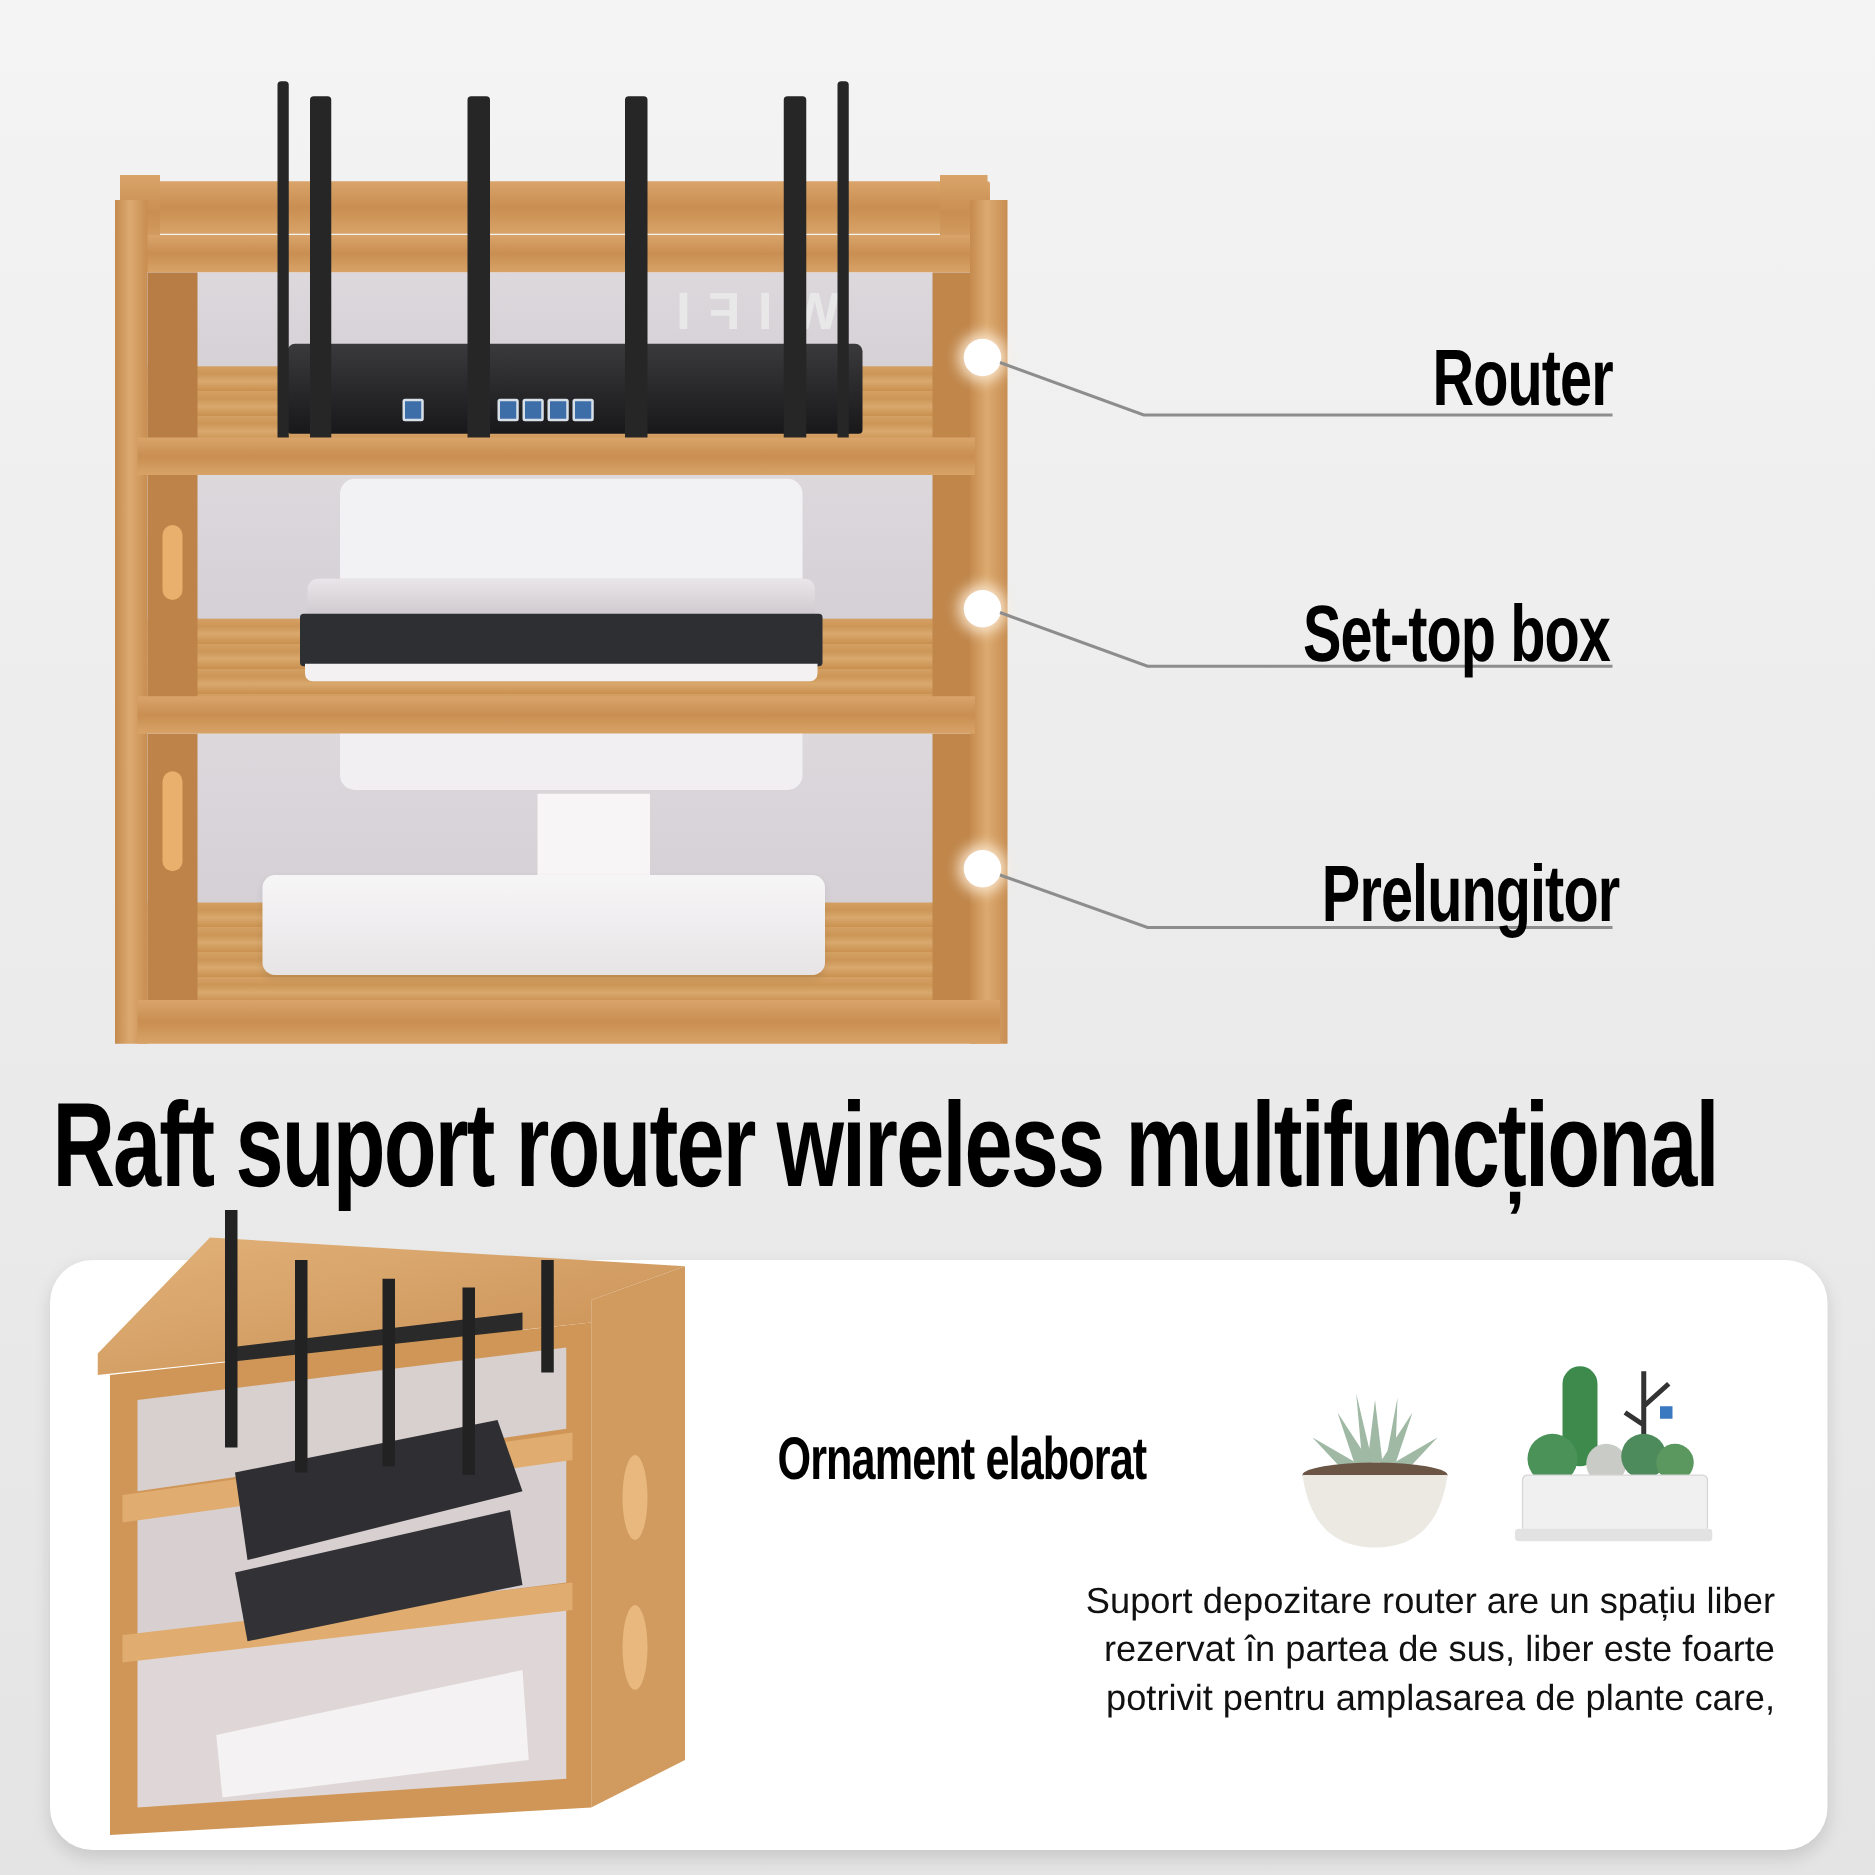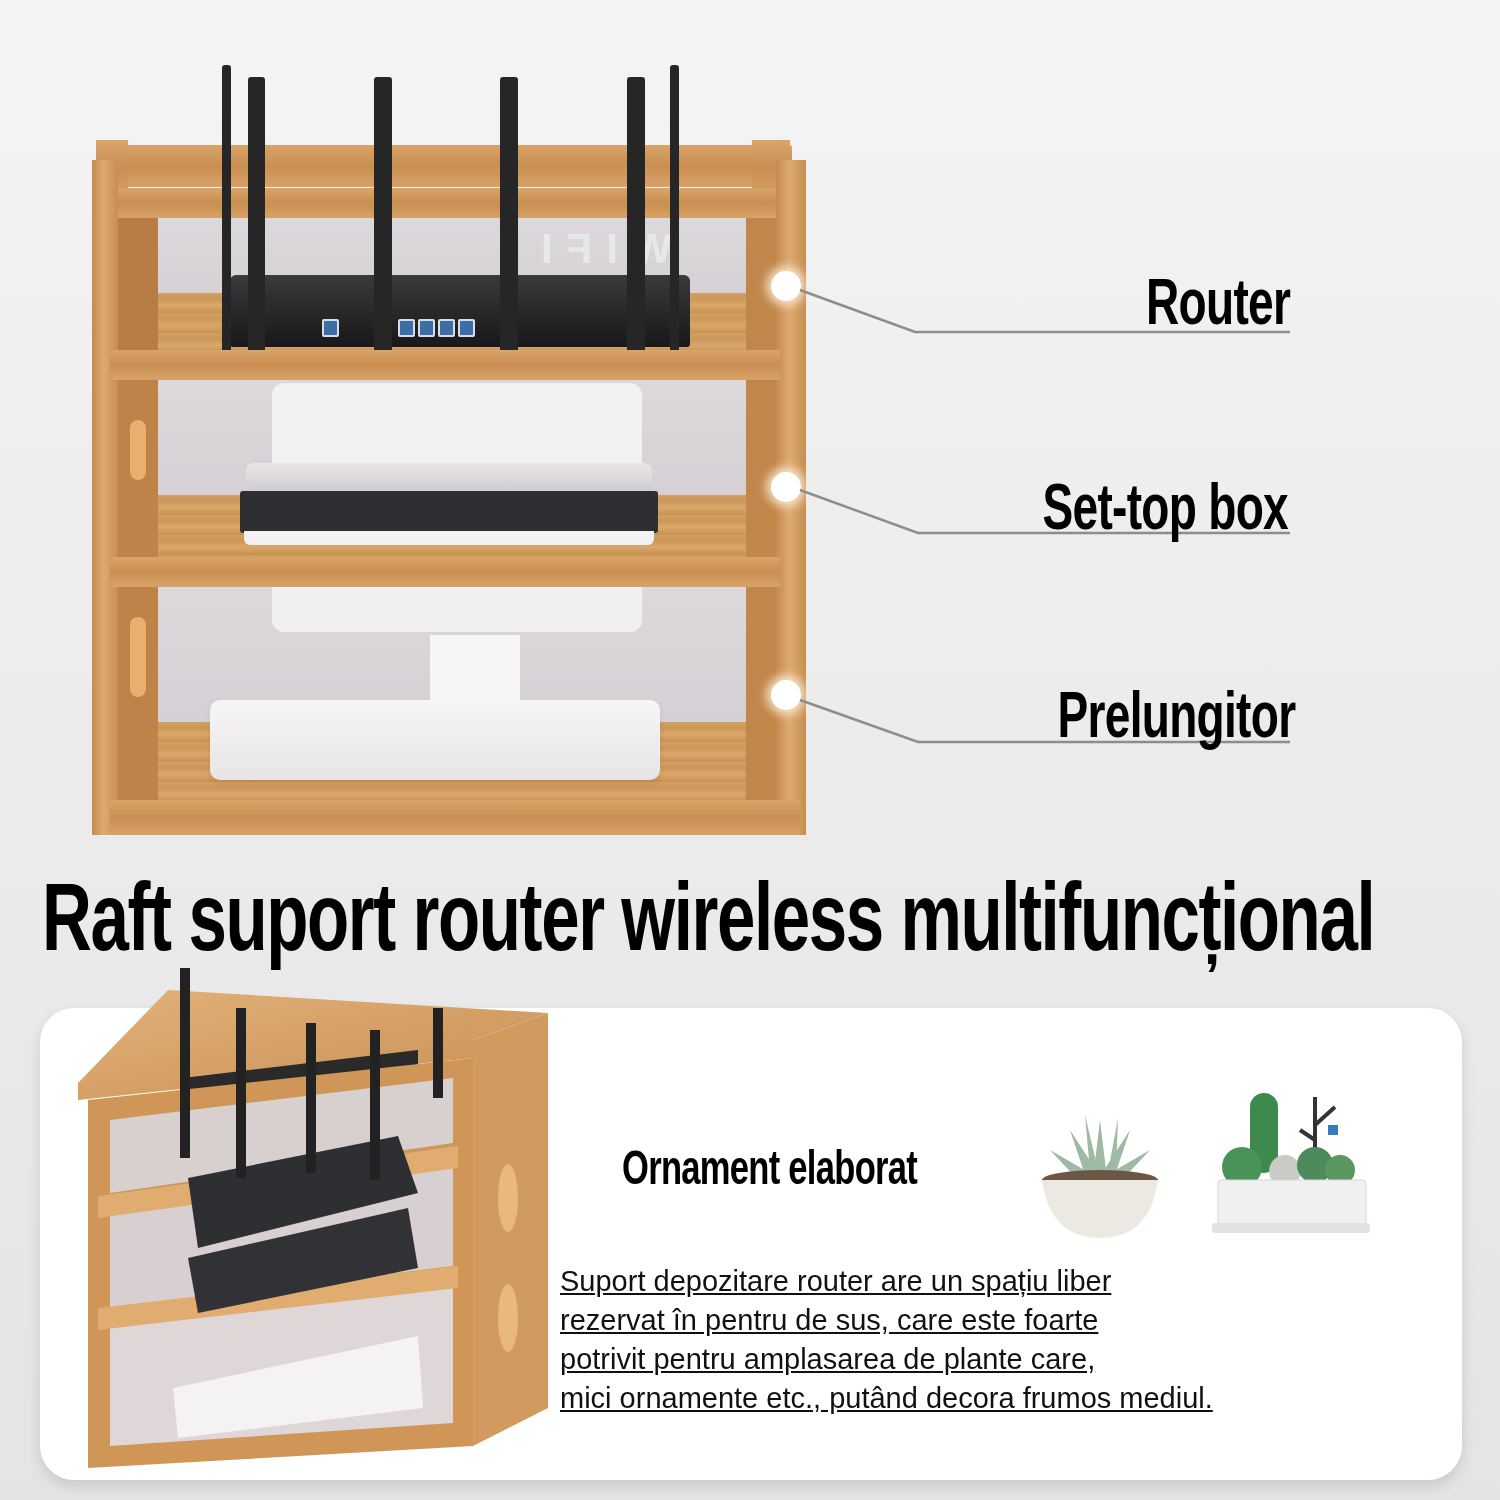--- a/index.html
+++ b/index.html
@@ -14,21 +14,21 @@
   .back{background:linear-gradient(180deg,#dcd8dc 0%,#cfcbd0 100%);}
   .ant{background:#262626;border-radius:3px;}
   .port{background:#3d6ea8;border:2px solid #d7dfe8;border-radius:2px;}
   .dot{width:30px;height:30px;border-radius:50%;background:#fff;box-shadow:0 0 10px 5px rgba(255,240,220,.8);}
   .label{font-family:"Liberation Sans",sans-serif;font-weight:bold;color:#000;
     transform:scaleX(0.72);transform-origin:right center;white-space:nowrap;letter-spacing:-1px;}
   .title{font-family:"Liberation Sans",sans-serif;font-weight:bold;font-size:96px;color:#000;
     white-space:nowrap;transform:scaleX(0.72);transform-origin:left center;letter-spacing:-2px;}
   .card{left:40px;top:1008px;width:1422px;height:472px;background:#fff;border-radius:34px;
     box-shadow:0 6px 14px rgba(0,0,0,.12);}
-  .desc{font-size:29px;line-height:39px;color:#111;text-align:left;text-decoration:underline;}
+  .desc{font-size:29px;line-height:39px;color:#111;text-align:right;}
 </style>
 </head>
 <body>
 
 <div class="abs" style="left:92px;top:60px;width:720px;height:775px;">
 
   <div class="abs wood" style="left:10px;top:85px;width:690px;height:42px;border-radius:2px;"></div>
   <div class="abs wood" style="left:4px;top:80px;width:32px;height:60px;"></div>
   <div class="abs wood" style="left:660px;top:80px;width:38px;height:60px;"></div>
 
@@ -176,16 +176,15 @@
     <circle cx="75" cy="86" r="16" fill="#c8cbc6"></circle>
     <circle cx="105" cy="80" r="18" fill="#4d8a5c"></circle>
     <circle cx="130" cy="85" r="15" fill="#5a9860"></circle>
     <rect x="8" y="95" width="148" height="45" rx="4" fill="#f0f0f0" stroke="#d6d6d6"></rect>
     <rect x="2" y="138" width="158" height="10" rx="3" fill="#e2e2e2"></rect>
   </svg>
 </div>
 
 <div class="abs desc" style="left:560px;top:1262px;width:860px;">
   <div>Suport depozitare router are un spațiu liber</div>
-  <div>rezervat în pentru de sus, care este foarte</div>
+  <div>rezervat în partea de sus, liber este foarte</div>
   <div>potrivit pentru amplasarea de plante care,</div>
-  <div>mici ornamente etc., putând decora frumos mediul.</div>
 </div>
 
 </body></html>

